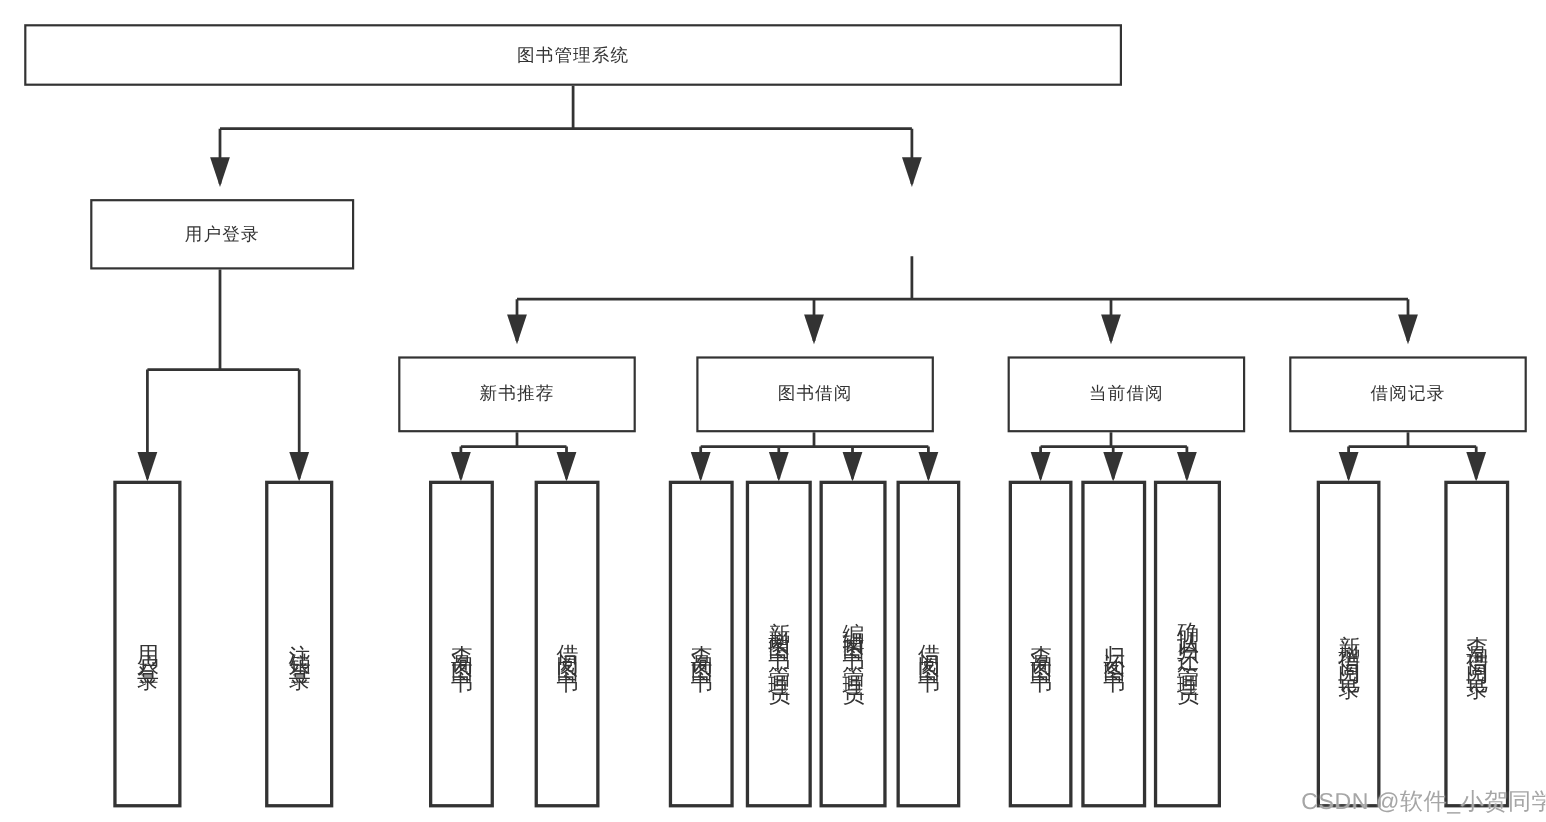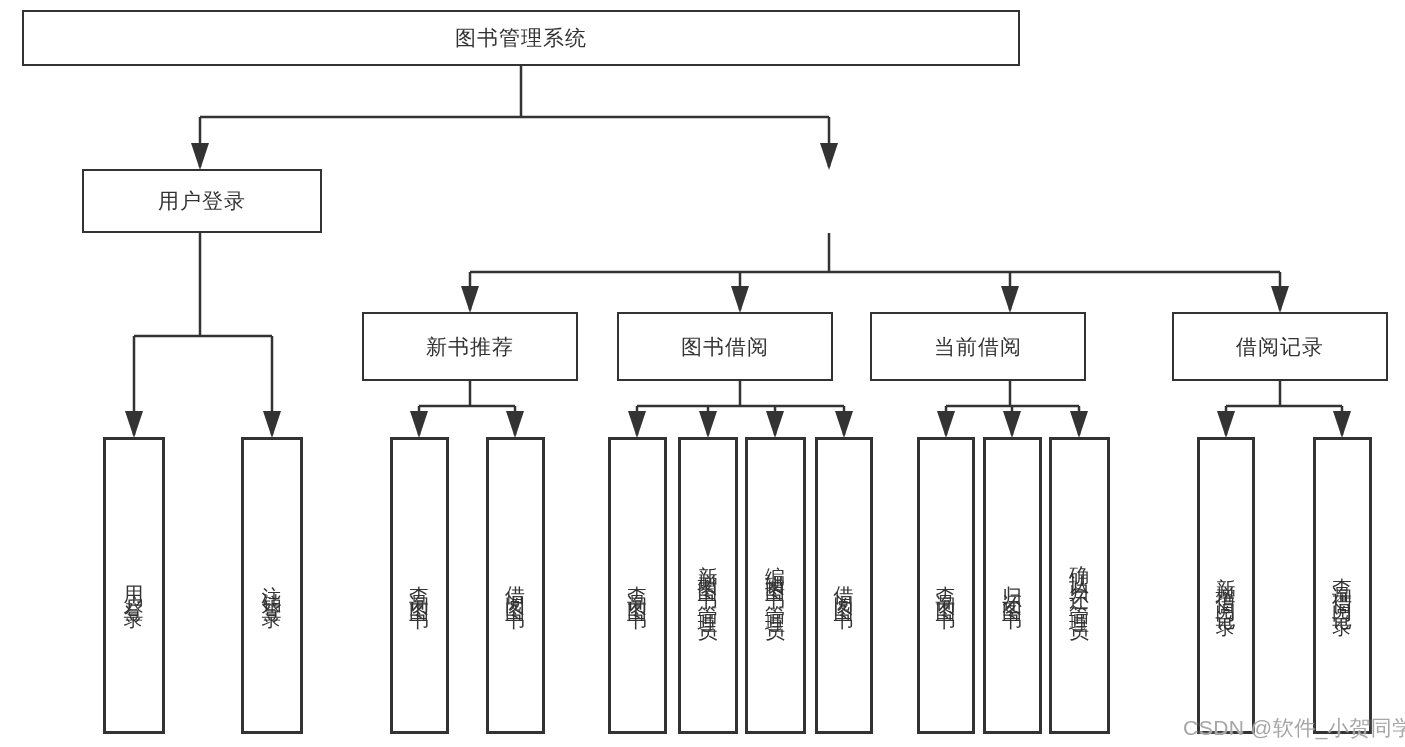--- a/index.html
+++ b/index.html
@@ -20,21 +20,21 @@
   }
   .box {
     position: absolute;
     box-sizing: border-box;
     background: #ffffff;
     border: 2px solid #333333;
     display: flex;
     align-items: center;
     justify-content: center;
   }
-  .hbox { font-size: 21px; letter-spacing: 1px; }
+  .hbox { font-size: 16px; letter-spacing: 1px; margin-top: 12px; }
   .hbox.root  { left: 22px;  top: 10px;  width: 998px; height: 56px; }
   .hbox.lvl2  { top: 169px; height: 64px; }
   .hbox.lvl3  { top: 312px; height: 69px; }
   .vbox {
     top: 437px;
     height: 297px;
     border-width: 3px;
     font-size: 20px;
   }
   .vbox .vtext {
@@ -105,24 +105,24 @@
     <span>图书管理系统</span>
   </div>
 
   <div class="box hbox lvl2" style="left:82px; width:240px;">
     <span>用户登录</span>
   </div>
 
   <div class="box hbox lvl3" style="left:362px; width:216px;">
     <span>新书推荐</span>
   </div>
-  <div class="box hbox lvl3" style="left:617px; width:216px;">
+  <div class="box hbox lvl3" style="left:633px; width:216px;">
     <span>图书借阅</span>
   </div>
-  <div class="box hbox lvl3" style="left:870px; width:216px;">
+  <div class="box hbox lvl3" style="left:916px; width:216px;">
     <span>当前借阅</span>
   </div>
   <div class="box hbox lvl3" style="left:1172px; width:216px;">
     <span>借阅记录</span>
   </div>
 
   <div class="box vbox" style="left:103px; width:62px;">
     <span class="vtext">用户登录</span>
   </div>
   <div class="box vbox" style="left:241px; width:62px;">

